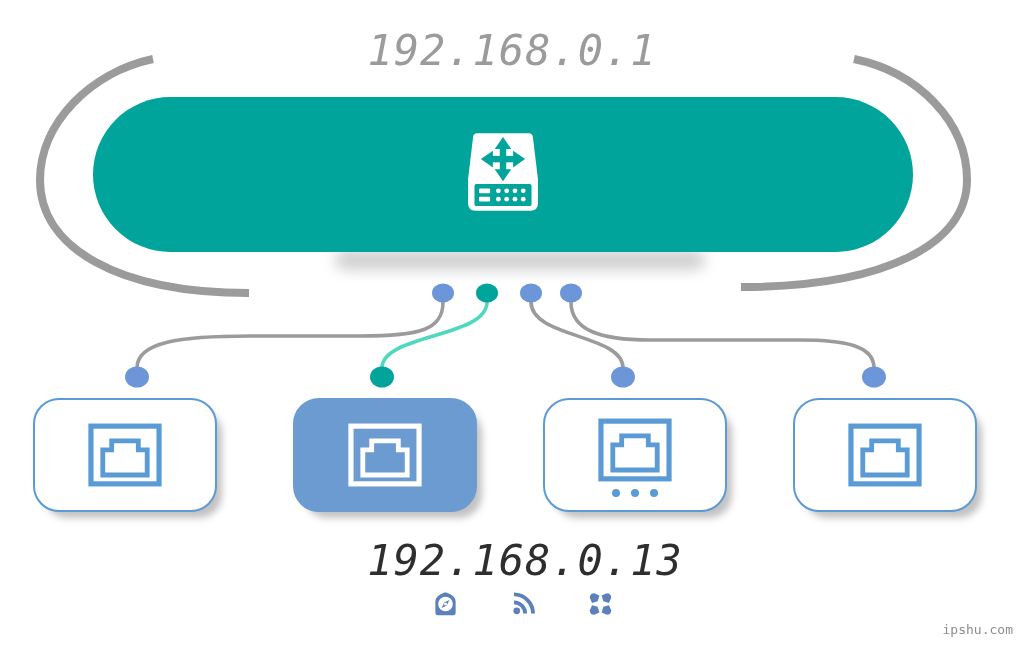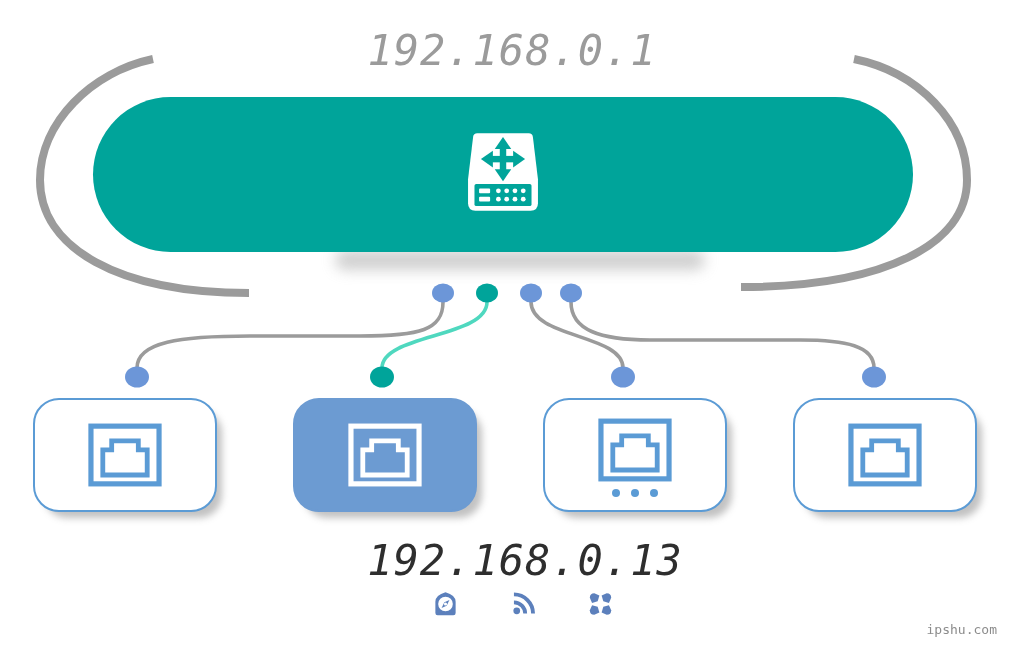--- a/index.html
+++ b/index.html
@@ -49,21 +49,21 @@
   .more-dots{display:flex;gap:11px;margin-top:7px;}
   .more-dots i{width:8px;height:8px;border-radius:50%;background:var(--blue-border);display:block;}
 
   .device-ip{position:absolute;left:0;top:536px;width:1050px;text-align:center;
         font-size:42px;font-style:italic;color:var(--dark-text);letter-spacing:1px;}
 
   .footer-icons{position:absolute;left:432px;top:589px;width:182px;height:29px;
         display:flex;justify-content:space-between;align-items:center;color:var(--icon-blue);}
   .footer-icons svg{width:27px;height:28px;}
 
-  .watermark{position:absolute;right:27px;bottom:9px;font-size:13px;
+  .watermark{position:absolute;right:11px;bottom:9px;font-size:13px;
         color:var(--watermark-gray);font-style:normal;}
 </style>
 </head>
 <body>
 
 <div class="stage">
 
   <div class="title">192.168.0.1</div>
 
   <svg class="overlay" viewBox="0 0 1024 646" aria-hidden="true">

